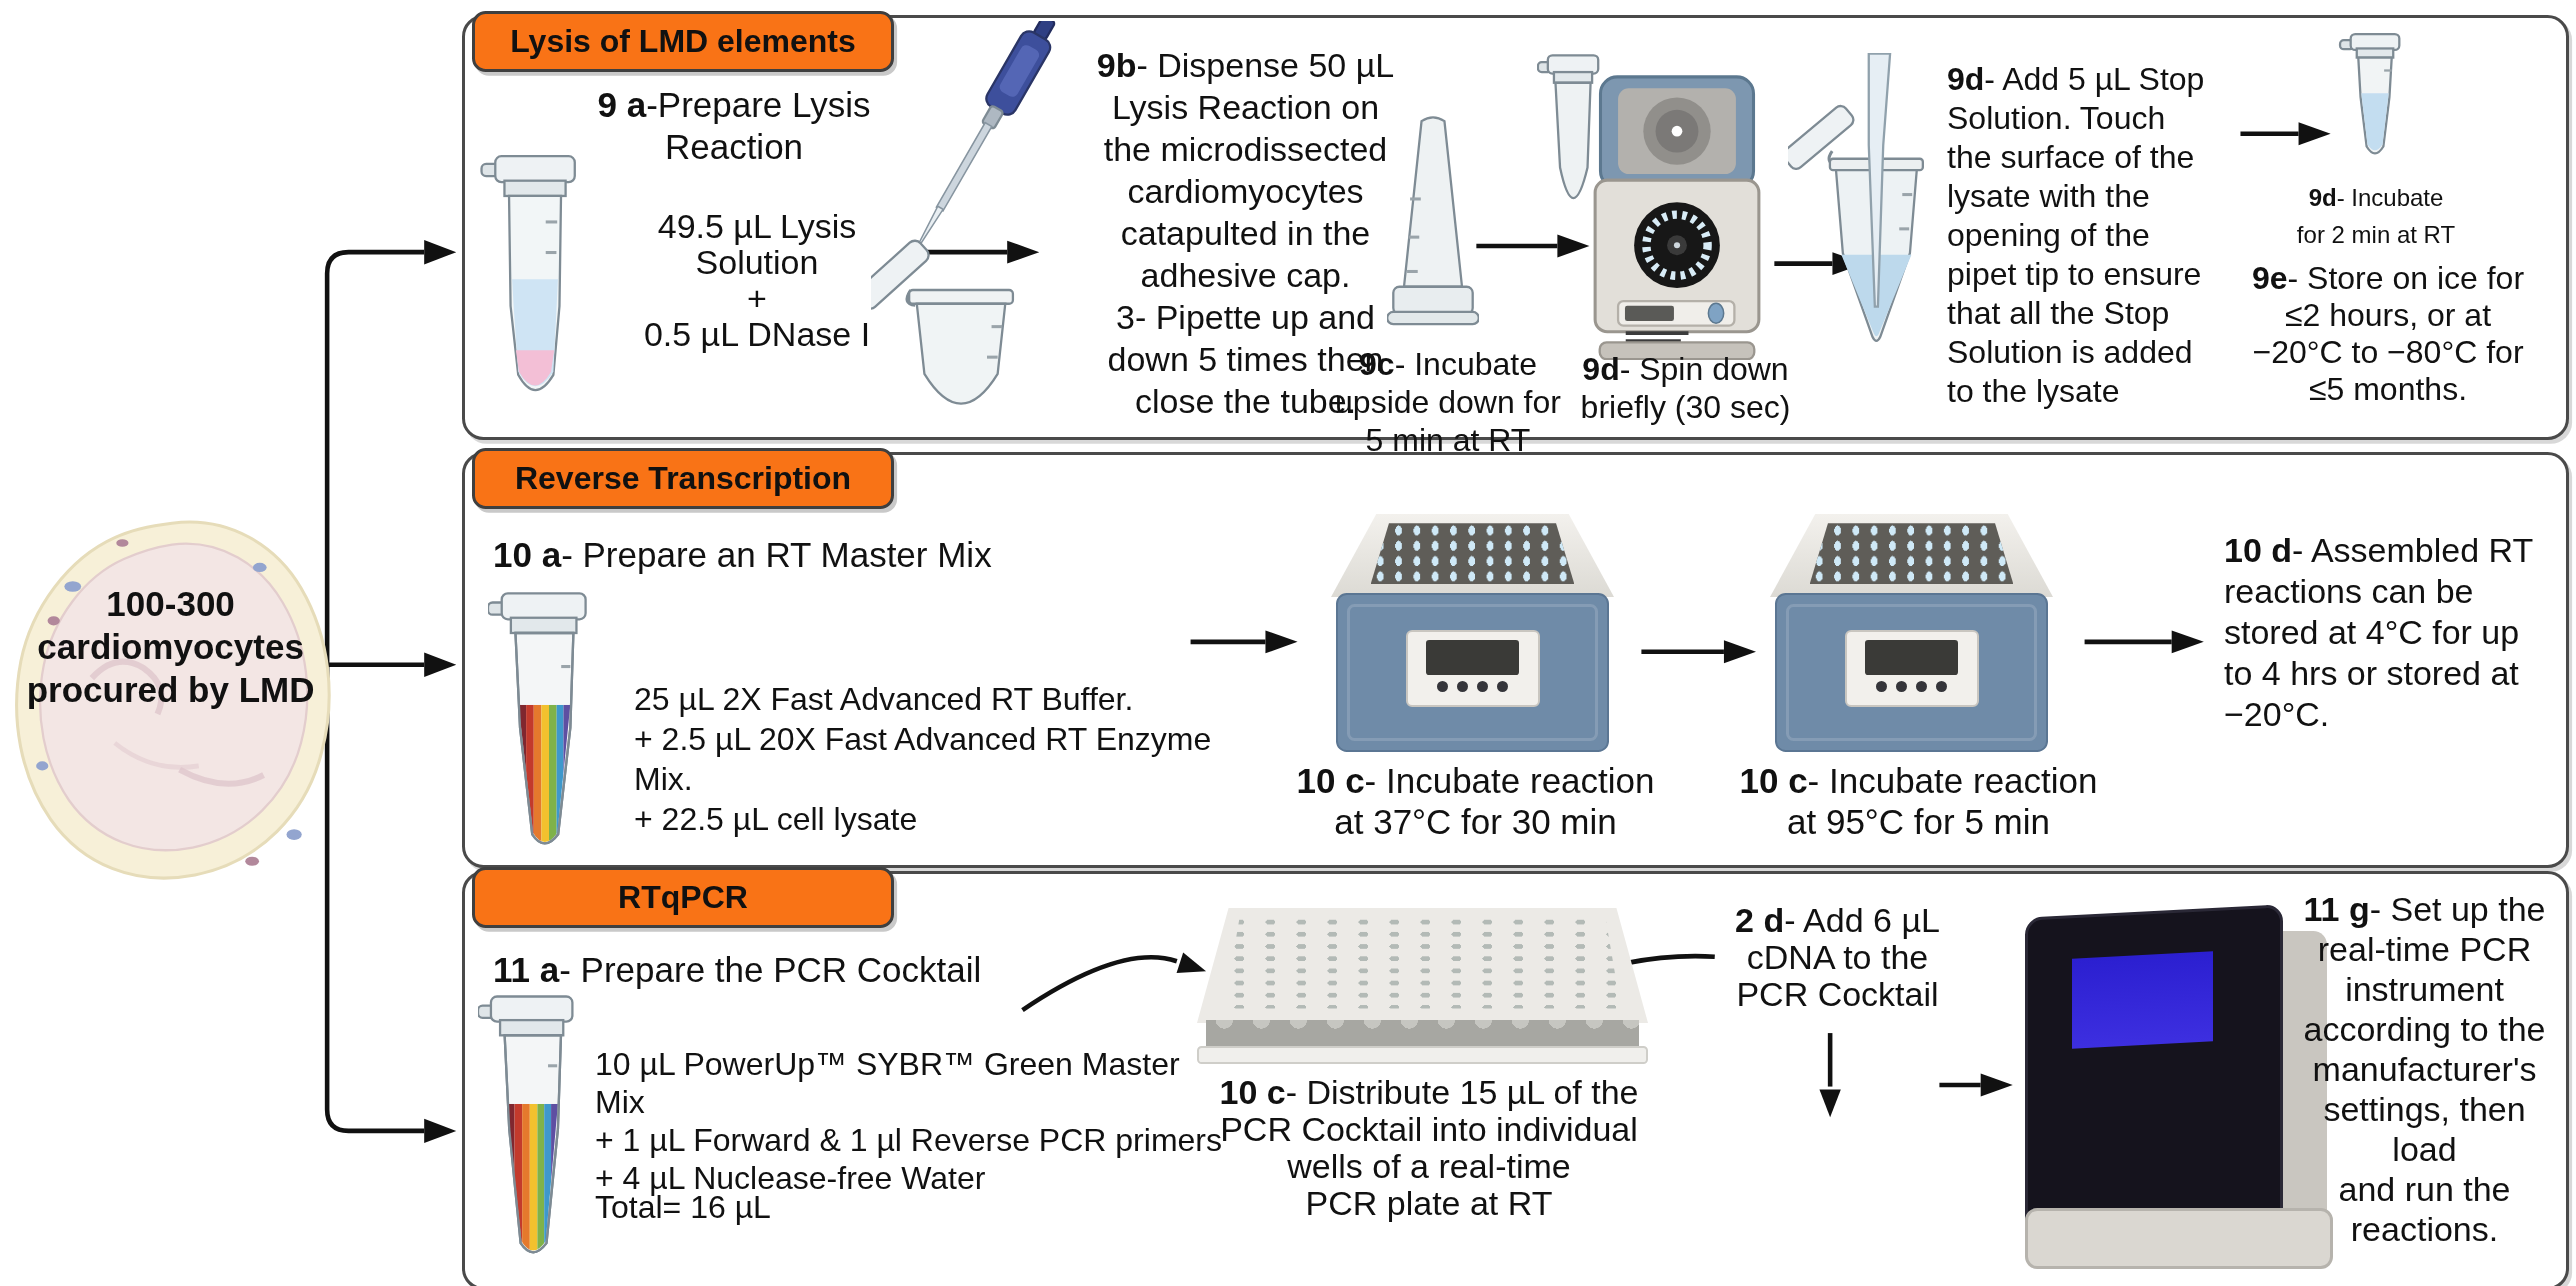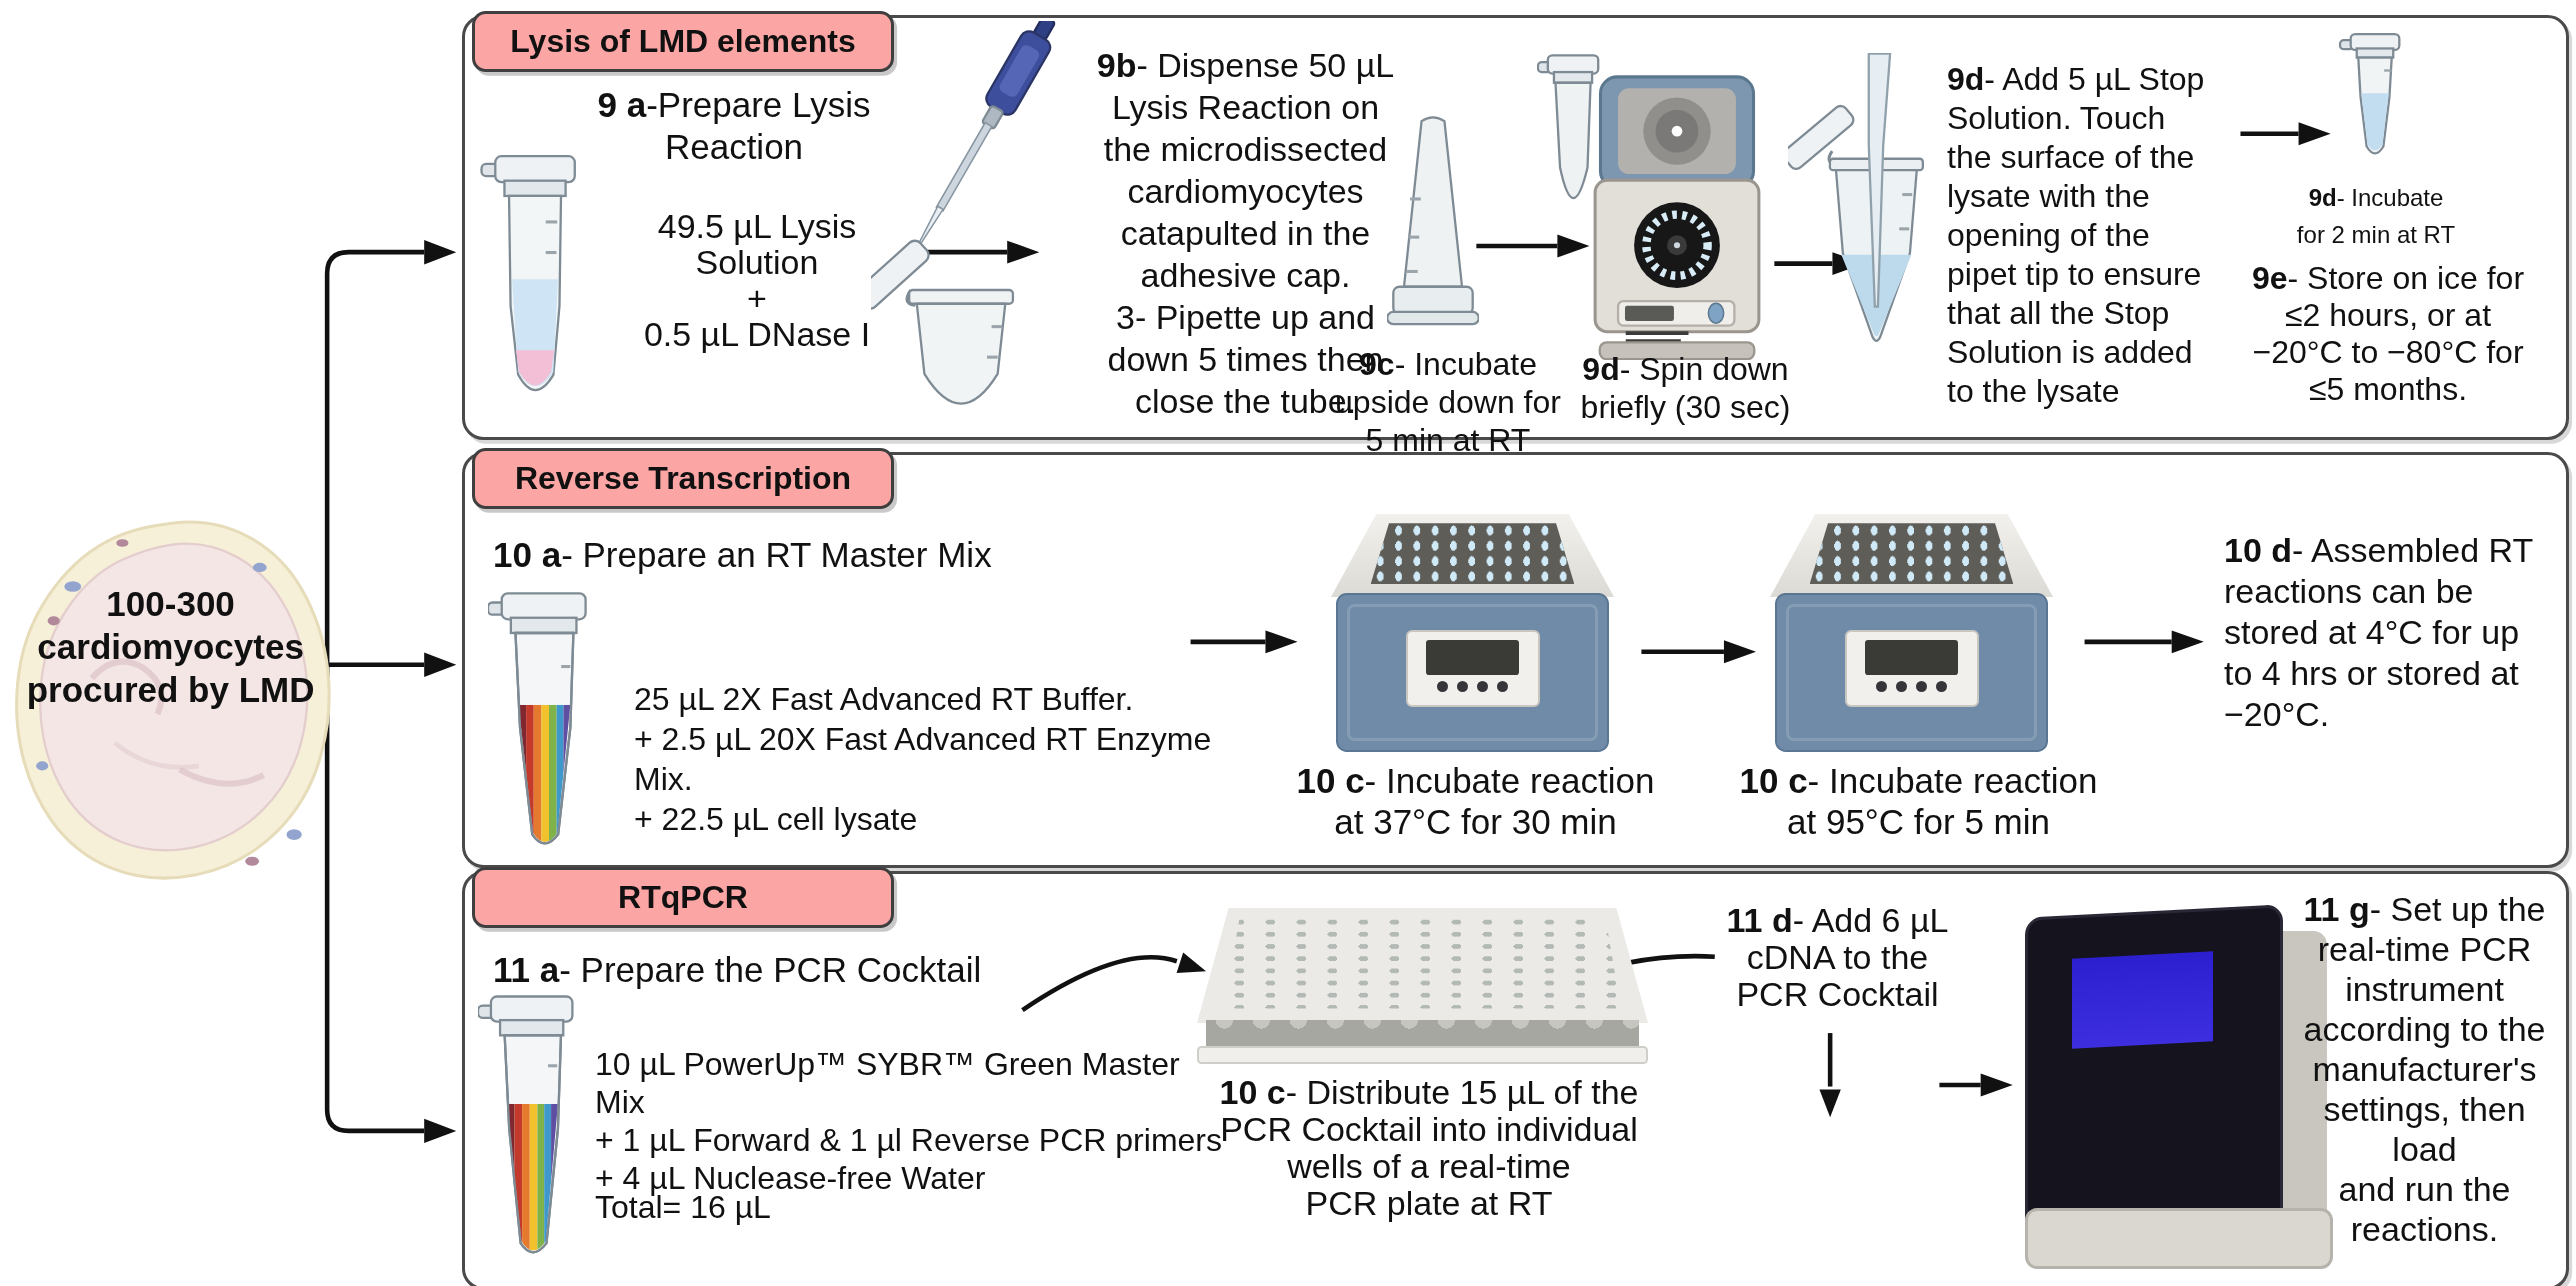--- a/index.html
+++ b/index.html
@@ -1,20 +1,20 @@
 <!DOCTYPE html>
 <html style="font-size:12.2px"><head>
 <meta charset="utf-8">
 <style>
   html,body{margin:0;padding:0;background:#ffffff;}
   #canvas{position:relative;width:2576px;height:1286px;background:#fff;overflow:hidden;
           font-family:"Liberation Sans",sans-serif;color:#111;}
   .panel{position:absolute;background:#fff;border:3.8px solid #4a4a4a;border-radius:21.4px;
          box-shadow:3.1px 3.8px 0 #d8d8d8;}
-  .tbox{position:absolute;background:#fca5a5;border:3.8px solid #3f3f3f;border-radius:13.8px;
+  .tbox{position:absolute;background:#f97316;border:3.8px solid #3f3f3f;border-radius:13.8px;
         display:flex;align-items:center;justify-content:center;font-weight:700;font-size:32px;
         box-shadow:3.1px 3.8px 0 #c9c9c9;z-index:5;}
   .txt{position:absolute;z-index:4;}
   .txt span{white-space:pre-line;}
   .txt b{font-weight:700;}
   .c{text-align:center;}
   .l{text-align:left;}
   .icon{position:absolute;z-index:3;}
   
   .hb{position:absolute;width:283px;height:238px;z-index:3;}
@@ -372,21 +372,21 @@
     <div class="ptop"></div>
       <div class="wells"></div>
       <div class="front"></div>
       <div class="base"></div>
   </div>
   <div class="txt c" style="left:1192px;top:1074px;width:474px;font-size:34px;line-height:37px"><b>10 c</b><span>- Distribute 15 µL of the
 PCR Cocktail into individual
 wells of a real-time
 PCR plate at RT</span></div>
 
-  <div class="txt c" style="left:1700px;top:902px;width:275px;font-size:34px;line-height:37px"><b>11 d</b><span>- Add 6 µL
+  <div class="txt c" style="left:1700px;top:902px;width:275px;font-size:34px;line-height:37px"><b>2 d</b><span>- Add 6 µL
 cDNA to the
 PCR Cocktail</span></div>
 
   <div class="qpcr" style="left:2025px;top:911px">
     <div class="side"></div>
       <div class="front"></div>
       <div class="screen"></div>
       <div class="base"></div>
   </div>
   <div class="txt c" style="left:2281px;top:889px;width:287px;font-size:34px;line-height:40px"><b>11 g</b><span>- Set up the

